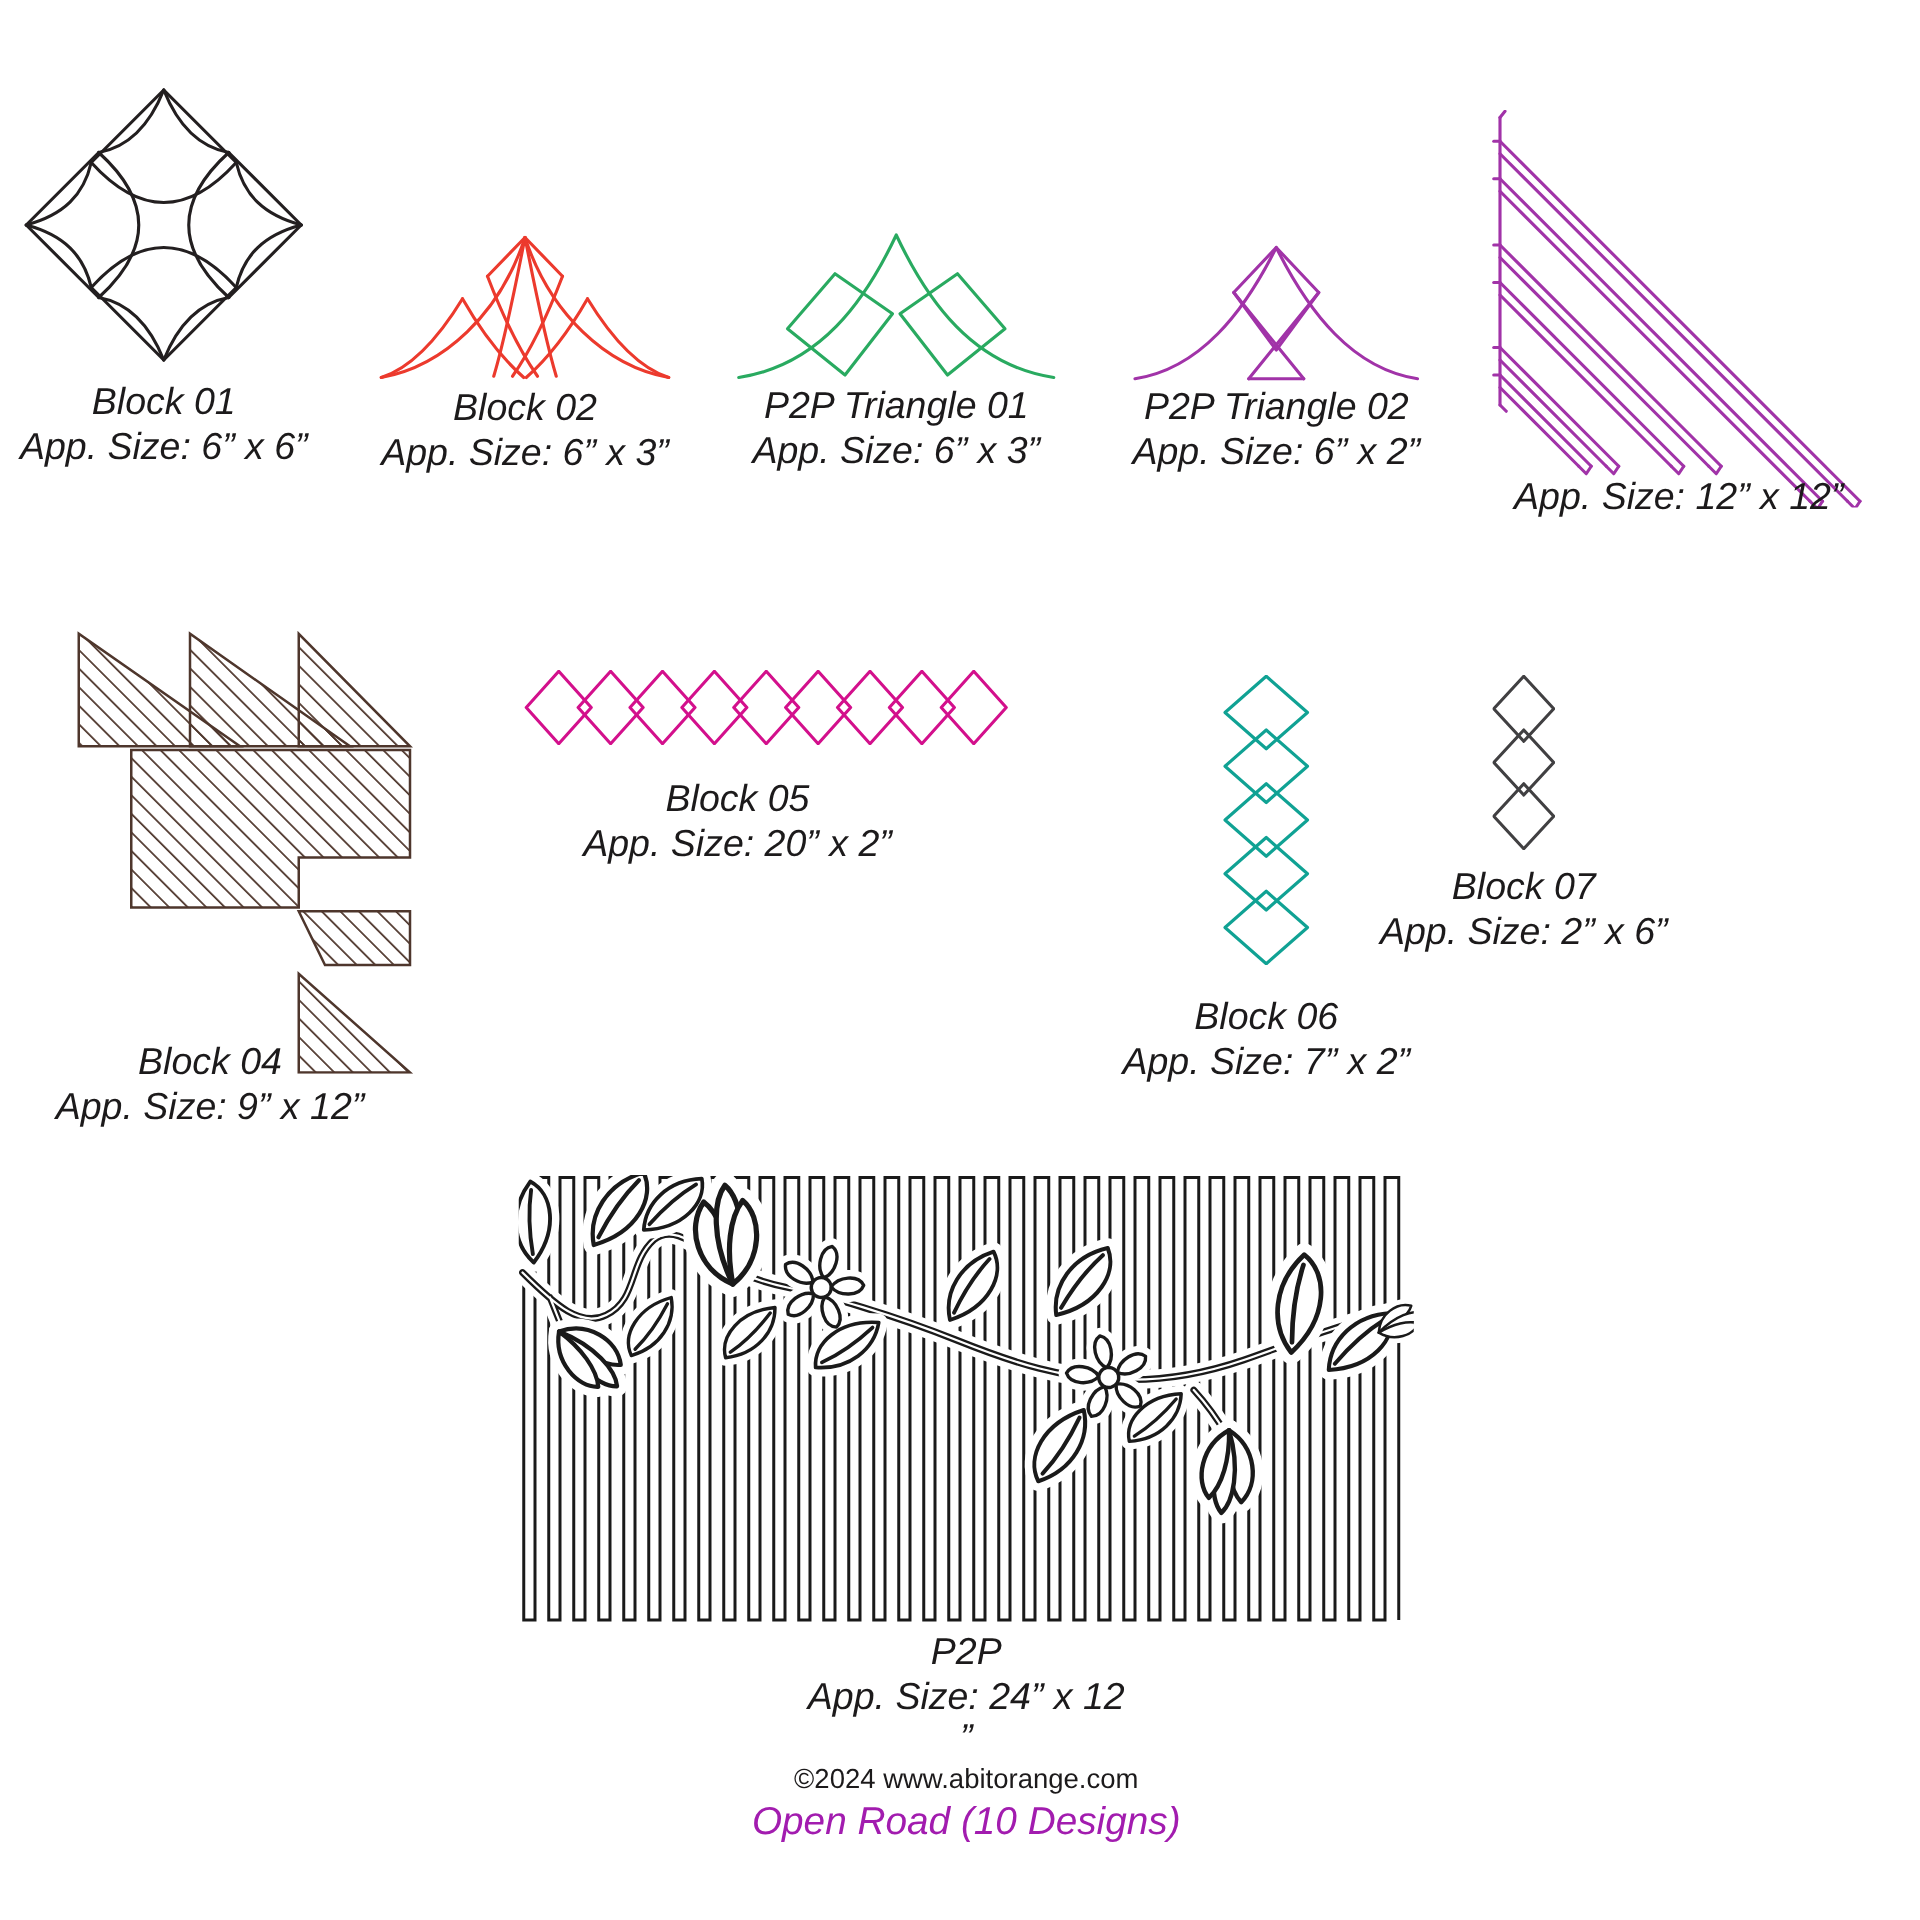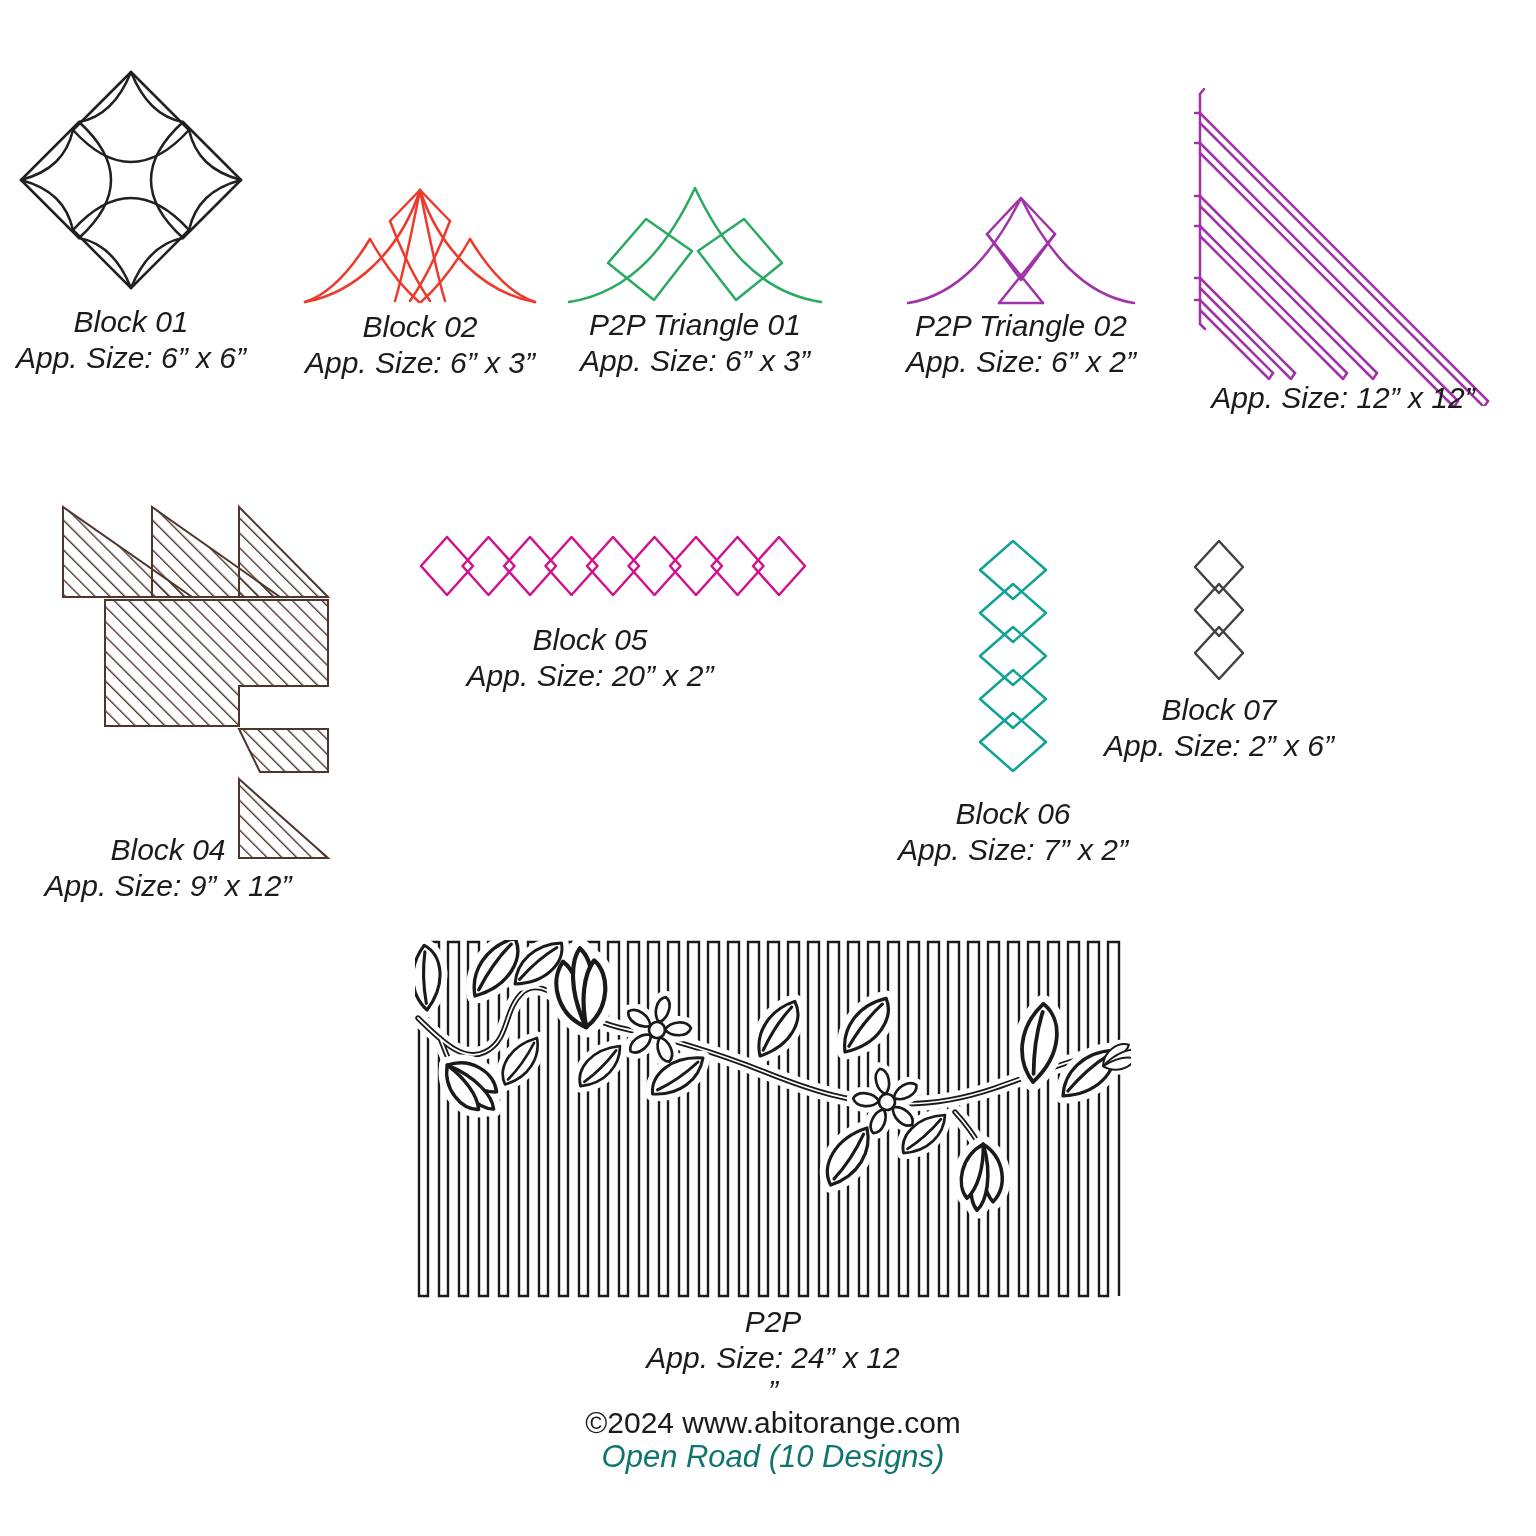--- a/index.html
+++ b/index.html
@@ -11,22 +11,22 @@
        font-style:italic;font-size:30px;line-height:36px;color:#1c1a1b;}
   .cap div{white-space:nowrap;}
   .lineart *{fill:none;stroke:currentColor;stroke-width:2.5;stroke-linecap:round;stroke-linejoin:round;}
   .hatched polygon{stroke:currentColor;stroke-width:2;}
   #p2p-stripes{fill:none;stroke:#1a1a1a;stroke-width:2.4;}
   .stem-halo{stroke:#fff;stroke-width:15;fill:none;stroke-linecap:round;}
   .stem-ink{stroke:#1a1a1a;stroke-width:5.4;fill:none;stroke-linecap:round;}
   .stem-core{stroke:#fff;stroke-width:1.8;fill:none;stroke-linecap:round;}
   .halo{stroke:#fff;stroke-width:13;fill:#fff;stroke-linejoin:round;stroke-linecap:round;}
   .ink{stroke:#1a1a1a;stroke-width:2.7;fill:#fff;stroke-linejoin:round;stroke-linecap:round;}
-  .footer-copy{font-style:normal;font-size:30px;line-height:34px;color:#1c1a1b;}
-  .footer-coll{font-style:italic;font-size:31px;line-height:34px;color:#0f766e;}
+  .footer-copy{font-style:normal;font-size:22px;line-height:34px;color:#1c1a1b;}
+  .footer-coll{font-style:italic;font-size:31px;line-height:34px;color:#a21caf;}
 </style>
 </head>
 <body>
 
 <div class="canvas">
 
   <figure style="left:15px;top:66px;">
     <svg class="lineart" width="232" height="232" viewBox="0 0 232 232" style="color: rgb(35, 31, 32);">
       <path d="M58,64 L116,6 L174,64"></path>
       <path d="M168,56 L226,114 L168,172"></path>
@@ -64,21 +64,21 @@
       <path d="M70,56 C86,84 102,104 119,119"></path>
       <path d="M235,119 C213,112 192,92 170,56"></path>
       <path d="M170,56 C154,84 138,104 121,119"></path>
     </svg>
     <figcaption class="cap" style="top:126px;">
       <div>Block 02</div>
       <div>App. Size: 6” x 3”</div>
     </figcaption>
   </figure>
 
-  <figure style="left:564px;top:179px;">
+  <figure style="left:586px;top:179px;">
     <svg class="lineart" width="262" height="125" viewBox="0 0 262 125" style="color: rgb(41, 170, 96);">
       <path d="M5,123 C70,113 106,62 131,9 C156,62 192,113 257,123"></path>
       <path d="M82,40 L128,72 L90,121 L44,84 Z"></path>
       <path d="M180,40 L218,84 L172,121 L134,72 Z"></path>
     </svg>
     <figcaption class="cap" style="top:128px;">
       <div>P2P Triangle 01</div>
       <div>App. Size: 6” x 3”</div>
     </figcaption>
   </figure>

